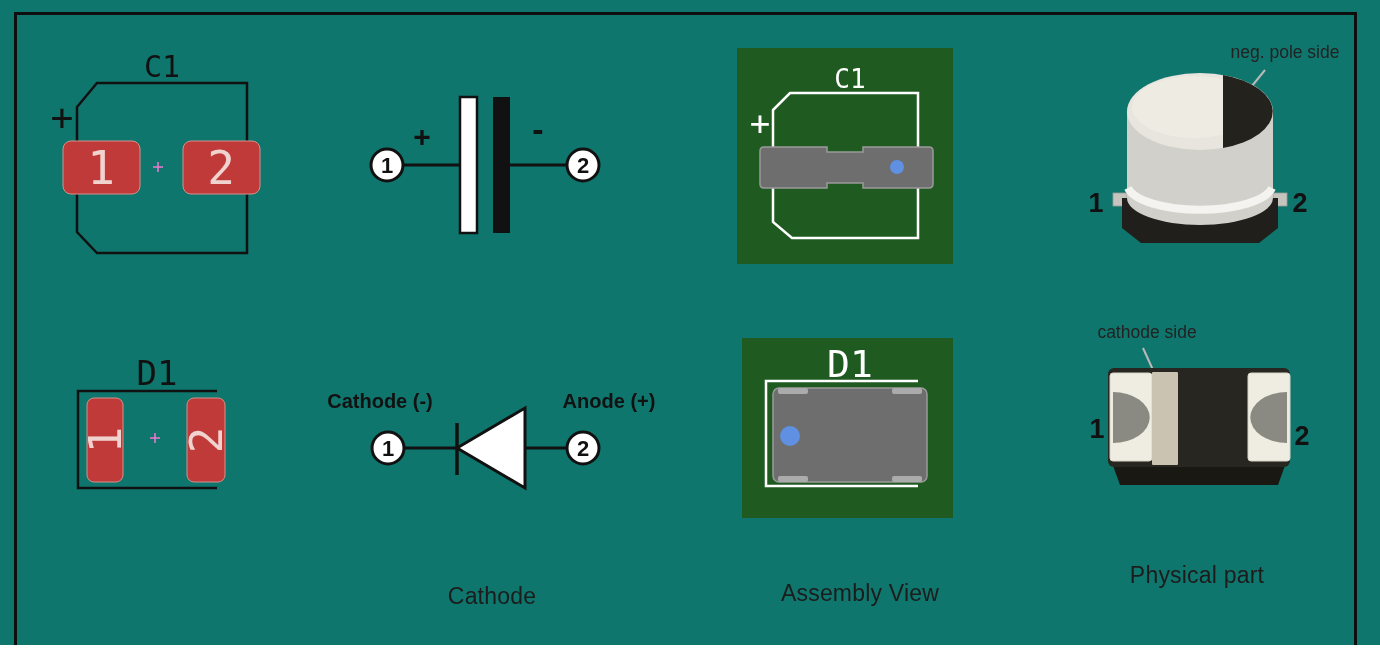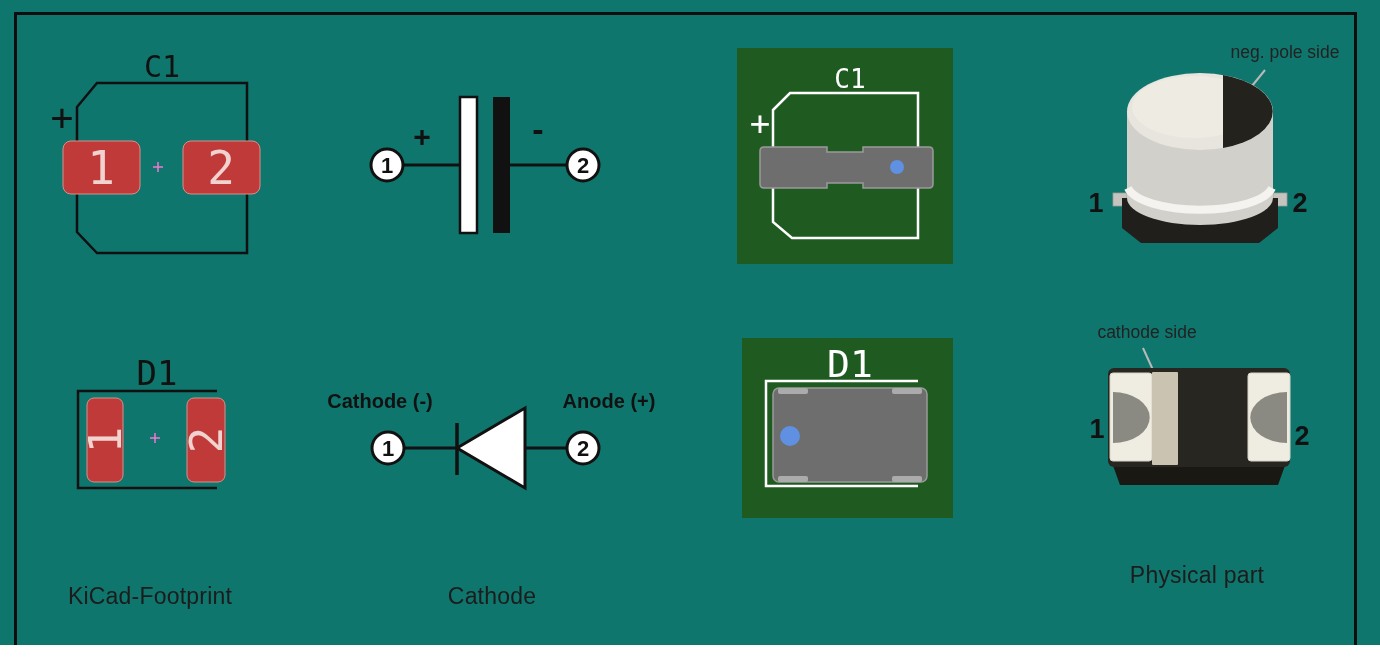--- a/index.html
+++ b/index.html
@@ -110,16 +110,16 @@
     <rect x="26" y="56" width="182" height="99" rx="6" fill="#282621"></rect>
     <rect x="28" y="61" width="42" height="88" rx="3" fill="#efece2" stroke="#d8d5ca" stroke-width="1"></rect>
     <path d="M 31 80 A 36 25 0 0 1 31 131 Z" fill="#8b8a82"></path>
     <rect x="70" y="60" width="26" height="93" rx="1" fill="#cac3b1"></rect>
     <rect x="166" y="61" width="42" height="88" rx="3" fill="#efece2" stroke="#d8d5ca" stroke-width="1"></rect>
     <path d="M 205 80 A 36 25 0 0 0 205 131 Z" fill="#8b8a82"></path>
     <text class="ufont" x="15" y="126" font-size="27" font-weight="bold" fill="#111" text-anchor="middle">1</text>
     <text class="ufont" x="220" y="133" font-size="27" font-weight="bold" fill="#111" text-anchor="middle">2</text>
   </svg>
 
-  <div class="col-label" style="left:150px;top:583px">KiCad-Footprint</div>
   <div class="col-label" style="left:492px;top:583px">Cathode</div>
+  <div class="col-label" style="left:860px;top:580px">Assembly View</div>
   <div class="col-label" style="left:1197px;top:562px">Physical part</div>
 </div>
 
 </body></html>

